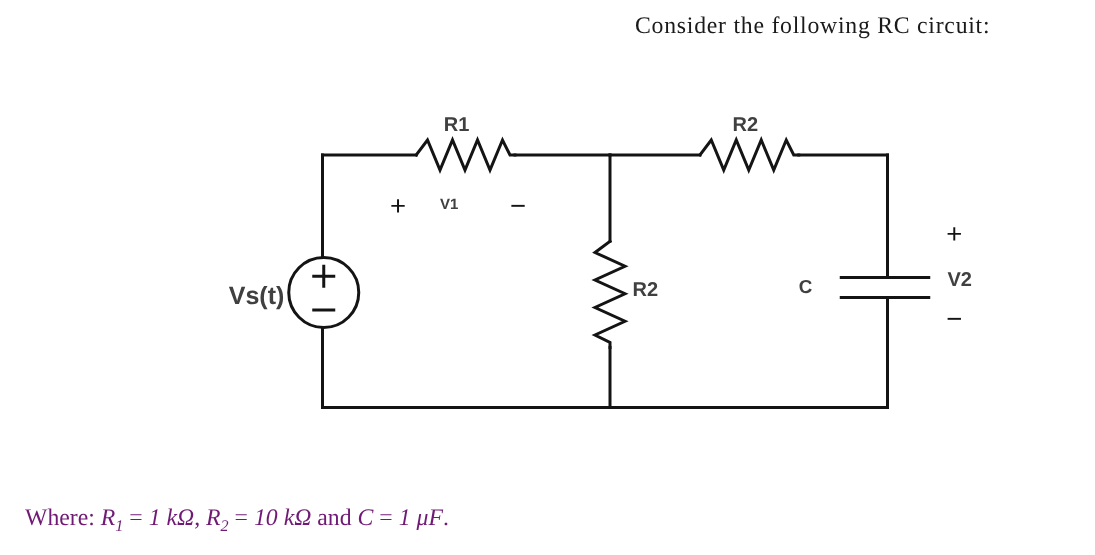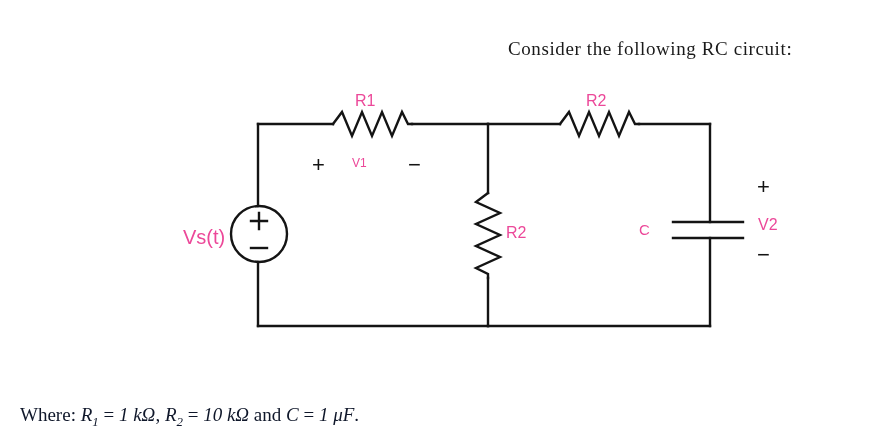--- a/index.html
+++ b/index.html
@@ -17,50 +17,49 @@
   }
   .header-text {
     position: absolute;
     left: 508px;
     top: 10px;
     font-family: "Liberation Serif", serif;
     font-size: 19px;
     color: #1a1a1a;
     letter-spacing: 0.6px;
     white-space: nowrap;
-    margin-top: 28px;
   }
   .footer-text {
     position: absolute;
     left: 20px;
     top: 404px;
     font-family: "Liberation Serif", serif;
     font-size: 19px;
-    color: #0f172a;
+    color: #701a75;
     white-space: nowrap;
   }
   .footer-text .it {
     font-style: italic;
   }
   .footer-text sub {
     font-size: 0.68em;
     font-style: italic;
   }
   #circuit {
     position: absolute;
     left: 0;
     top: 0;
     width: 876px;
     height: 444px;
   }
   .lbl {
     position: absolute;
     font-family: "Liberation Sans", sans-serif;
-    font-weight: normal;
-    color: #ec4899;
+    font-weight: bold;
+    color: #404040;
     white-space: nowrap;
   }
   .lbl-r1   { left: 355px; top: 92px;  font-size: 16px; }
   .lbl-r2t  { left: 586px; top: 92px;  font-size: 16px; }
   .lbl-r2m  { left: 506px; top: 224px; font-size: 16px; }
   .lbl-c    { left: 639px; top: 221px; font-size: 15px; }
   .lbl-v1   { left: 352px; top: 156px; font-size: 12px; }
   .lbl-vs   { left: 183px; top: 226px; font-size: 20px; }
   .lbl-v2   { left: 758px; top: 216px; font-size: 16px; text-align: right; }
   .sym {

